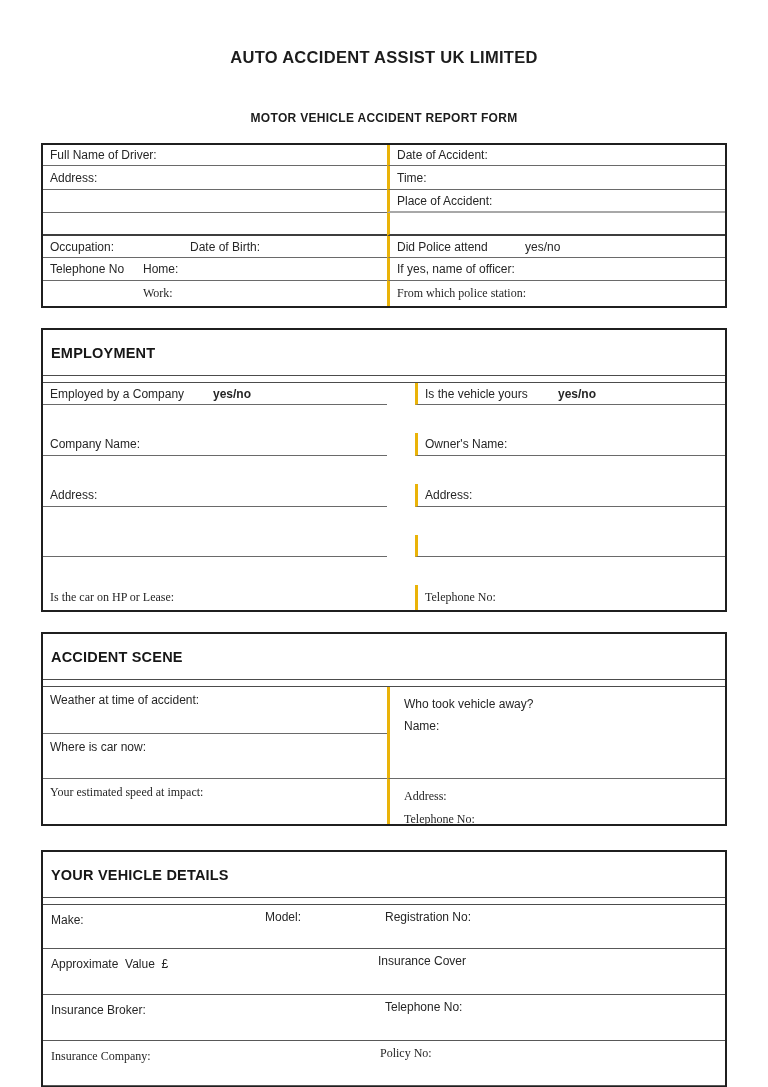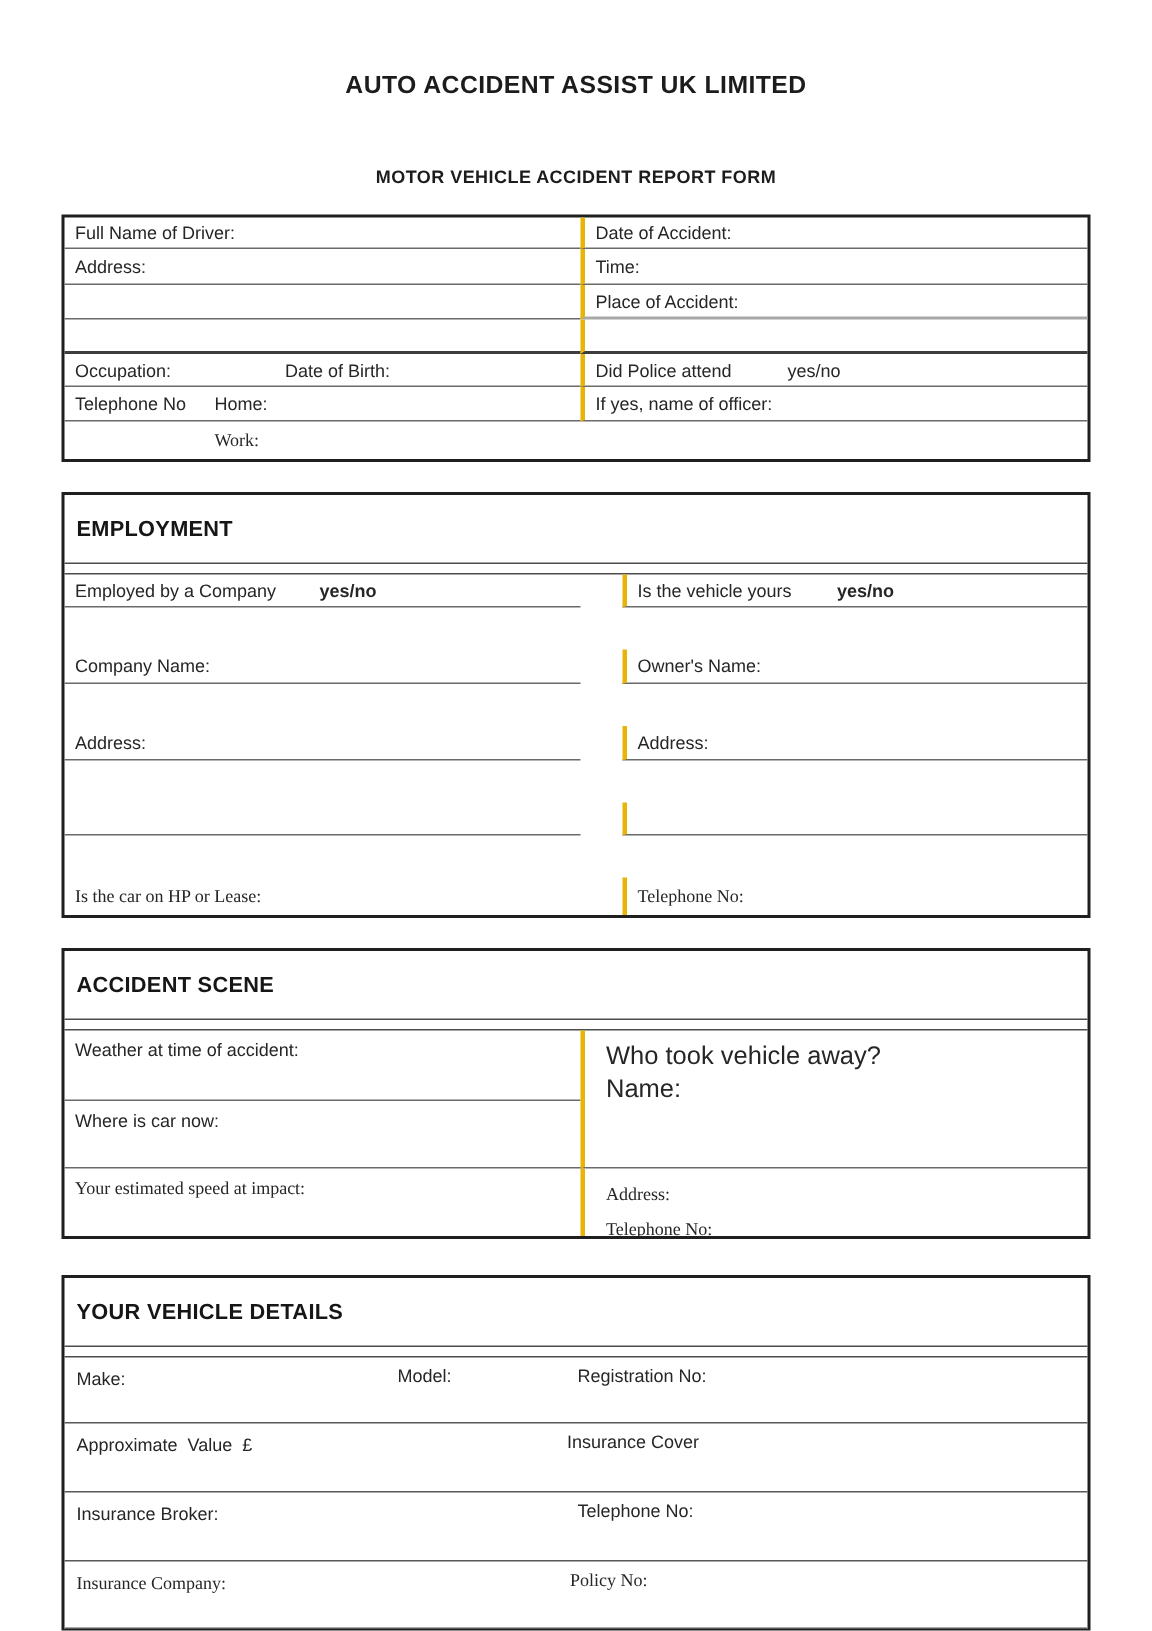--- a/index.html
+++ b/index.html
@@ -41,21 +41,21 @@
            font-size:14.5px; color:#161616; letter-spacing:.2px; }
   .sec-gap { height:6px; border-bottom:1px solid #4c4c4c; }
 
   .t2 { display:grid; grid-template-columns:344px 1fr;
         grid-template-rows:22px 23px 23px 22px 25px;gap:28px; }
   .t3 { display:grid; grid-template-columns:344px 1fr;
         grid-template-rows:47px 45px 45px; }
   .top { align-items:flex-start; padding-top:6px; }
   .span2 { grid-column:2; grid-row:1 / span 2; display:block; }
   .r3c2 { grid-column:2; grid-row:3; display:block; }
-  .line { font-size:17px; line-height:22px; white-space:pre; }
+  .line { font-size:12px; line-height:22px; white-space:pre; }
   .line2 { font-size:12px; line-height:23px; white-space:pre; }
 
   .t4row { position:relative; border-bottom:1px solid #585858; padding:5px 0 0 8px; }
   .h43 { height:38px; } .h45 { height:40px; } .h44 { height:39px; }
 
   .footer { margin:42px 0 0; font-weight:bold; font-size:12.5px; color:#1c1c1c; }
 </style>
 </head>
 <body>
 
@@ -99,20 +99,23 @@
     <div class="c">
       <span class="lbl">Telephone No</span>
       <span class="abs" style="left:100px">Home:</span>
     </div>
     <div class="c rc">
       <span class="lbl">If yes, name of officer:</span>
     </div>
 
     <div class="c nob">
       <span class="lbl" style="margin-left:93px">Work:</span>
+    </div>
+    <div class="c rc nob">
+      <span class="lbl">From which police station:</span>
     </div>
   </div>
 
   <div class="box m-emp">
     <div class="sec-h">EMPLOYMENT</div>
     <div class="sec-gap"></div>
     <div class="t2">
       <div class="c">
         <span class="lbl">Employed by a Company</span>
         <span class="abs b" style="left:170px">yes/no</span>

